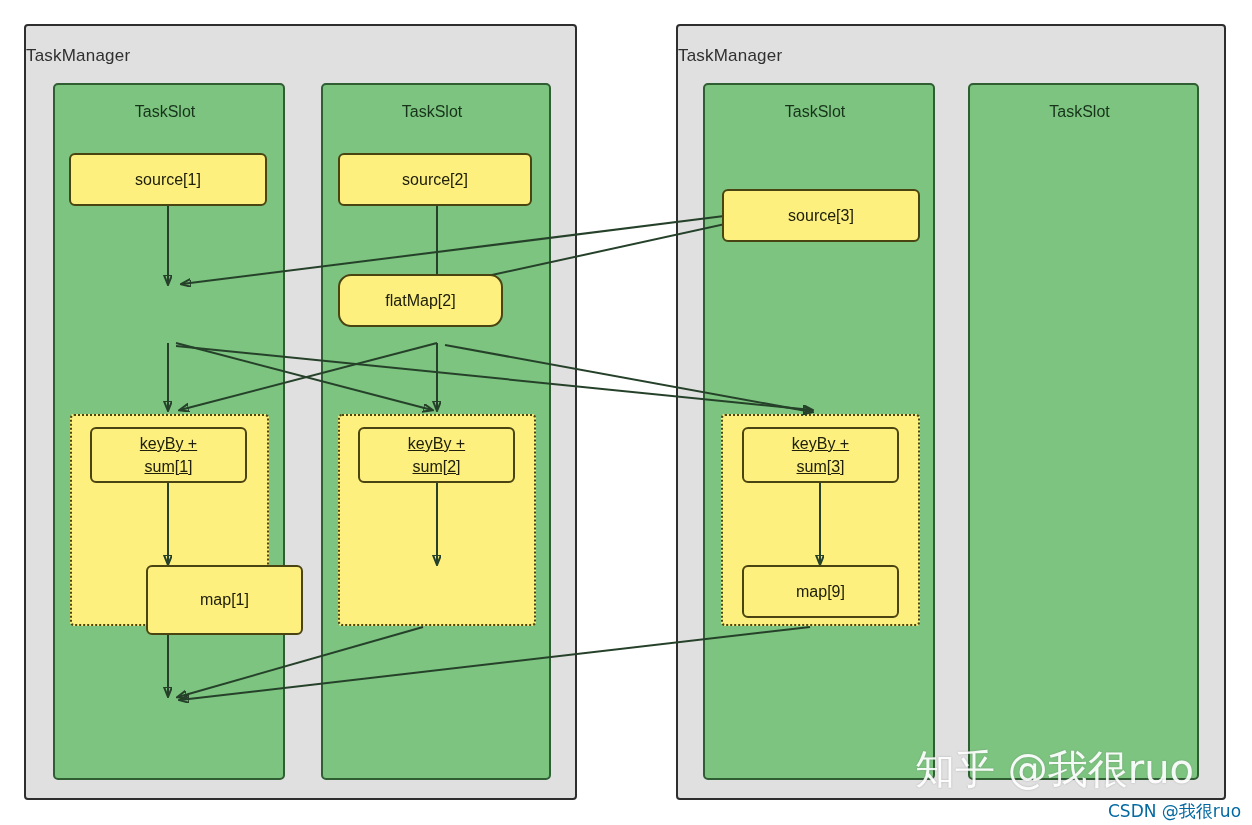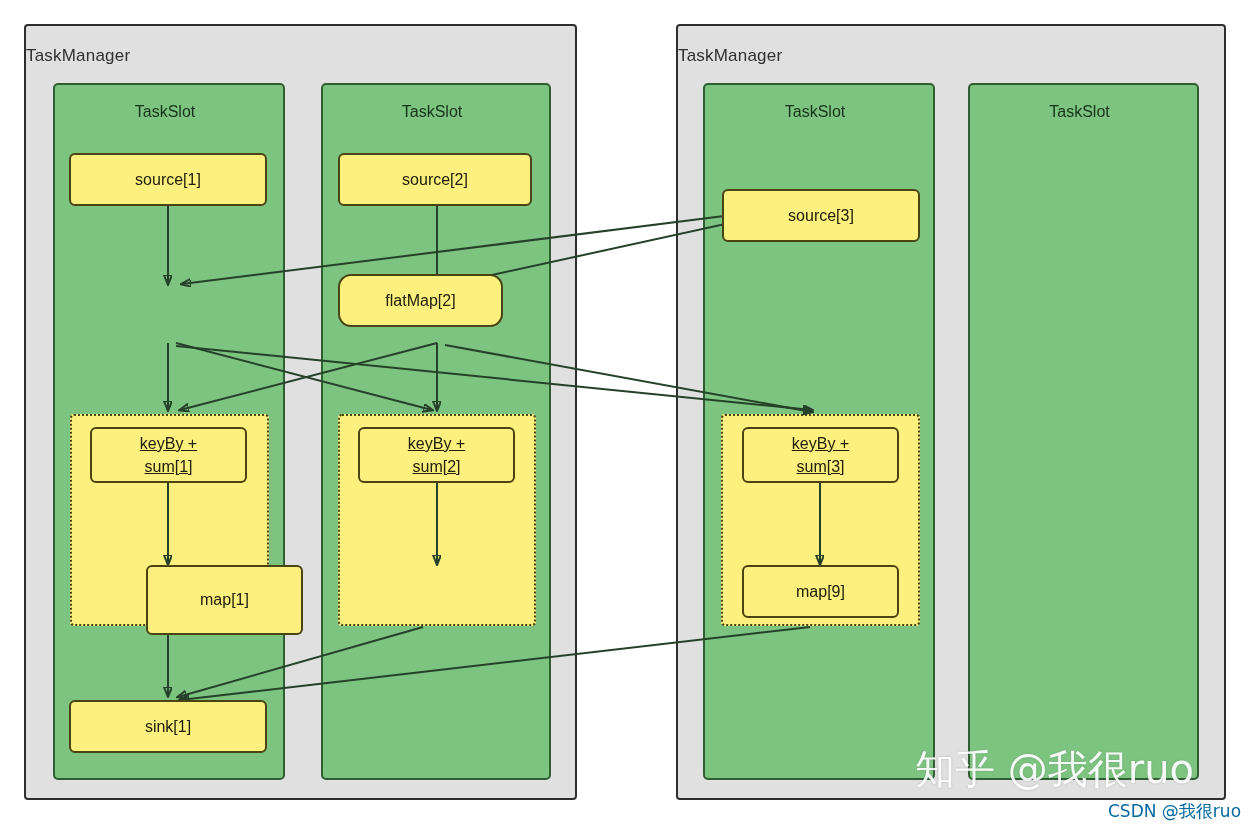--- a/index.html
+++ b/index.html
@@ -135,23 +135,20 @@
   </div>
   <div class="opbox two-line" style="left:90px;top:427px;width:157px;height:56px;">
     <span>
       <span>keyBy +</span><br>
       <span>sum[1]</span>
     </span>
   </div>
   <div class="opbox" style="left:106px;top:565px;width:157px;height:70px;margin-left:40px;">
     <span>map[1]</span>
   </div>
-  <div class="opbox" style="left:69px;top:700px;width:198px;height:53px;">
-    <span>sink[1]</span>
-  </div>
 
   <div class="opbox" style="left:338px;top:153px;width:194px;height:53px;">
     <span>source[2]</span>
   </div>
   <div class="opbox" style="left:338px;top:274px;width:165px;height:53px;border-radius:13px;">
     <span>flatMap[2]</span>
   </div>
   <div class="opbox two-line" style="left:358px;top:427px;width:157px;height:56px;">
     <span>
       <span>keyBy +</span><br>

